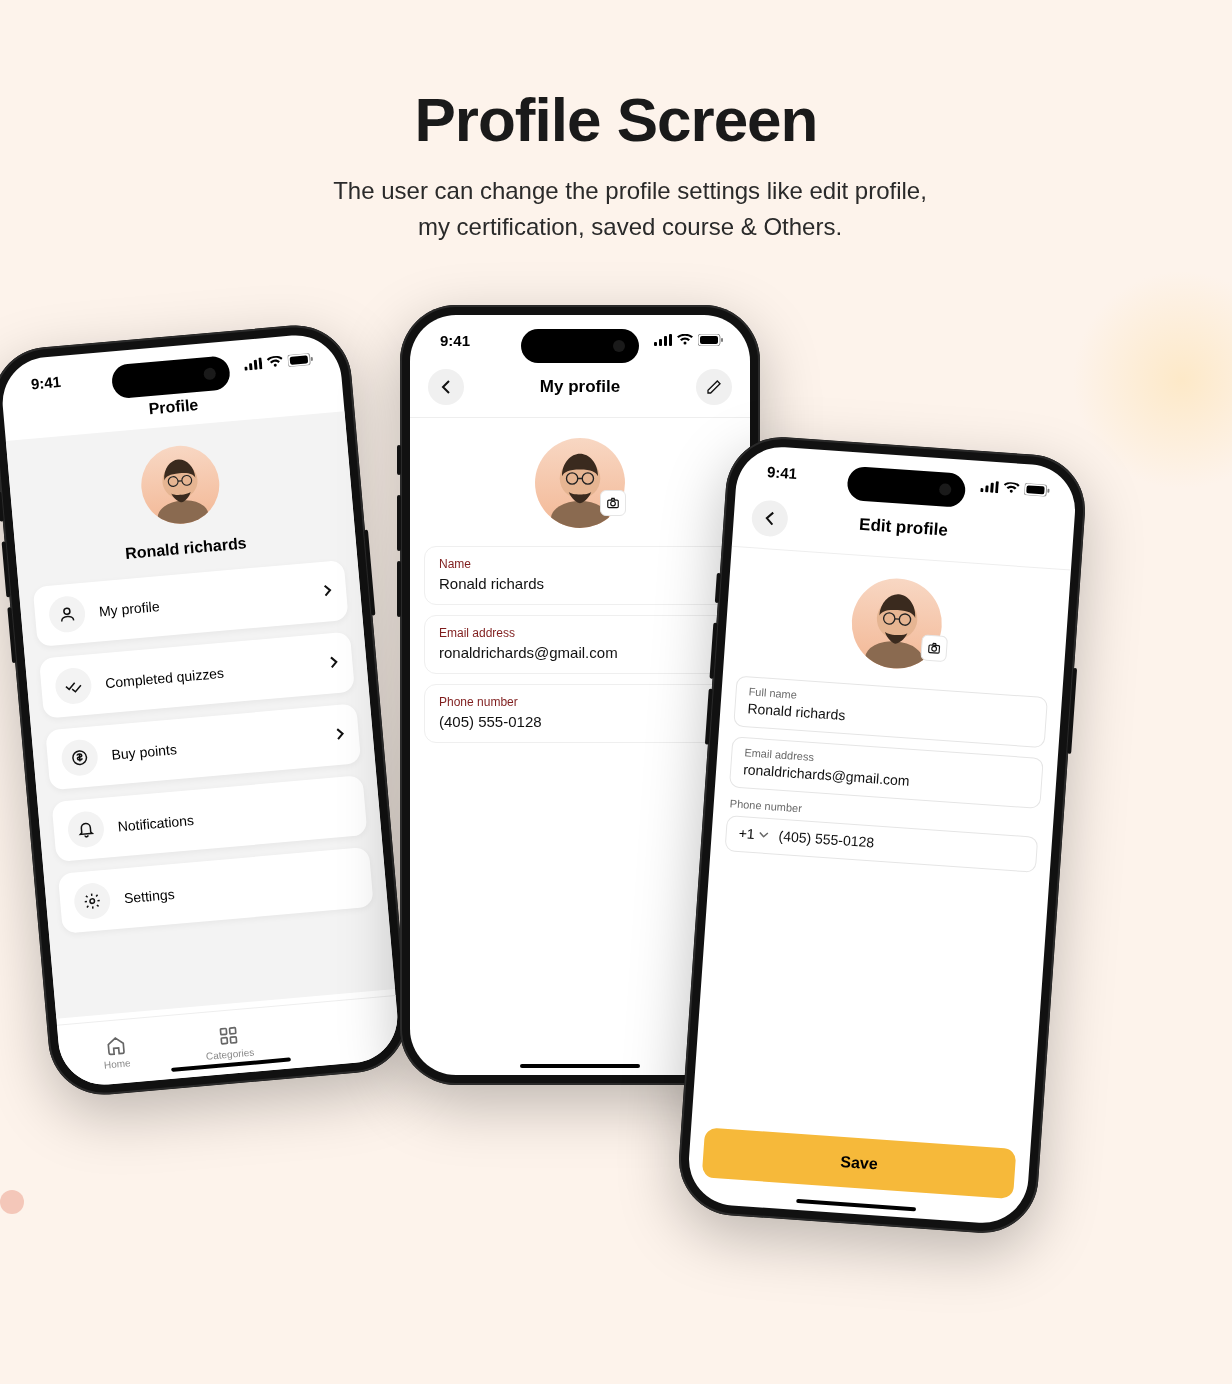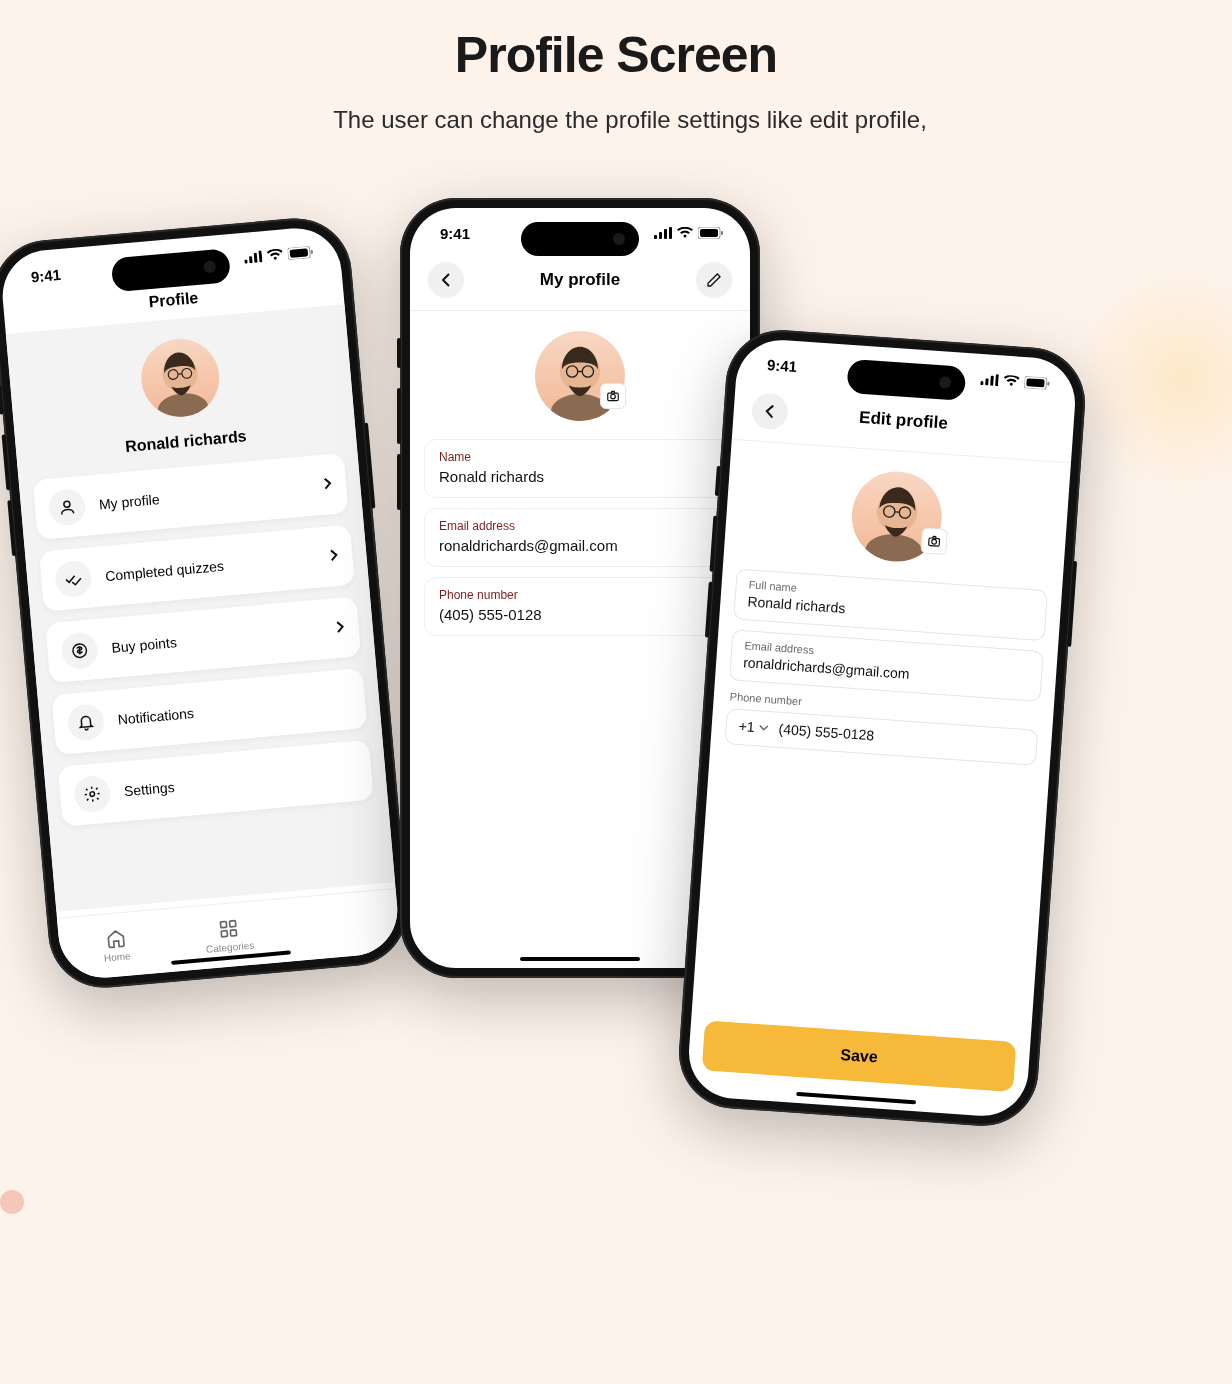--- a/index.html
+++ b/index.html
@@ -13,24 +13,24 @@
 }
 .blob {
   position: absolute;
   border-radius: 50%;
 }
 .blob1 { right: -60px; top: 270px; width: 220px; height: 220px; background: radial-gradient(circle, #fde9c8 0%, #fdf3eb 70%); }
 .blob2 { left: 0px; bottom: 170px; width: 24px; height: 24px; background: #f4c7b9; }
 
 .page-title {
   text-align: center;
-  font-size: 50px;
+  font-size: 62px;
   font-weight: 800;
   color: #1a1a1a;
-  padding-top: 26px;
+  padding-top: 84px;
   letter-spacing: -1px;
 }
 .page-subtitle {
   text-align: center;
   font-size: 24px;
   color: #2a2a2a;
   line-height: 1.5;
   margin-top: 18px;
   margin-left: 28px;
 }
@@ -220,20 +220,21 @@
 </style>
 </head>
 <body>
 
 <div class="blob blob1"></div>
 <div class="blob blob2"></div>
 
 <h1 class="page-title">Profile Screen</h1>
 <p class="page-subtitle">
   <span>The user can change the profile settings like edit profile,</span><br>
+  <span>my certification, saved course &amp; Others.</span>
 </p>
 
 <div class="stage">
 
 <div class="phone phone1">
   <div class="side-btn sb1"></div>
       <div class="side-btn sb2"></div>
       <div class="side-btn sb3"></div>
       <div class="side-btn sb4"></div>
   <div class="screen">

